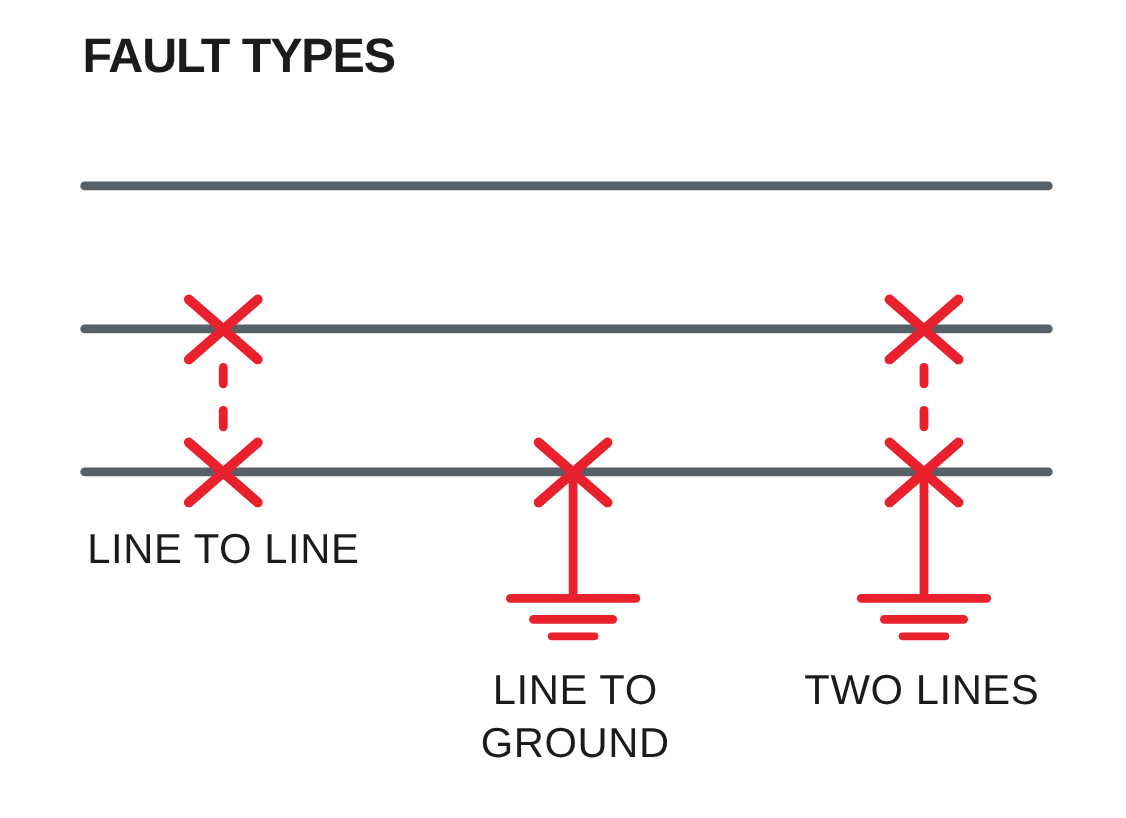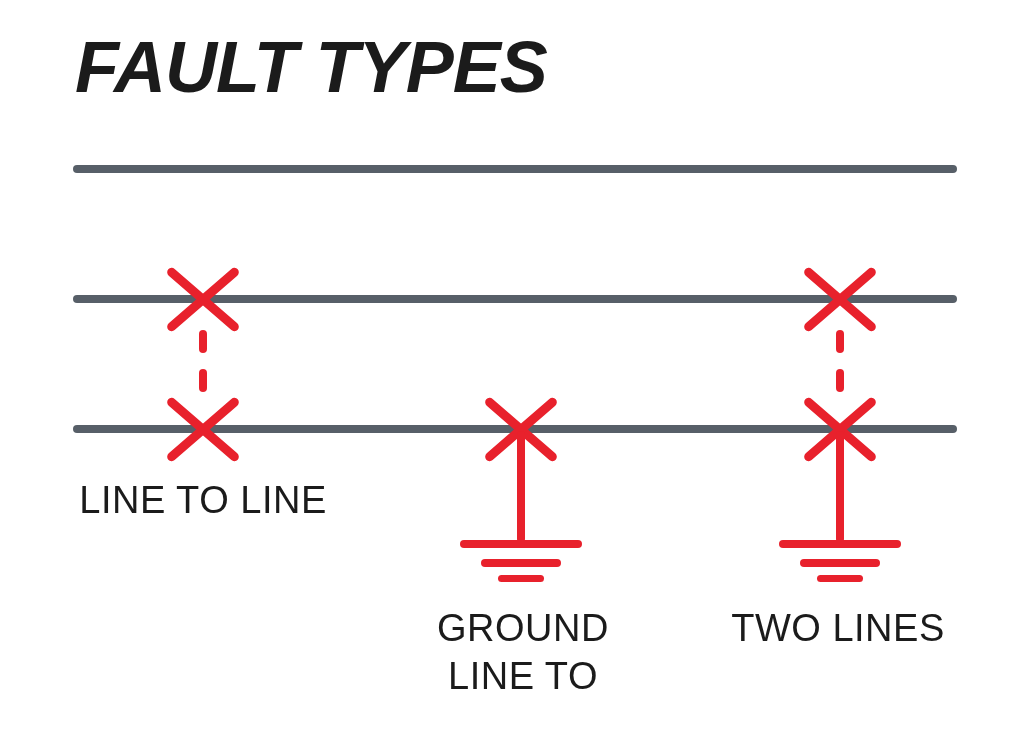--- a/index.html
+++ b/index.html
@@ -7,22 +7,22 @@
     --fault:#E8212C;
     --text:#1B1B1B;
     --background:#FFFFFF;
   }
   *{margin:0;padding:0;box-sizing:border-box;}
   html,body{width:1024px;height:744px;overflow:hidden;}
   body{background:var(--background);font-family:"Liberation Sans","DejaVu Sans",sans-serif;}
   .canvas{position:relative;width:1024px;height:744px;background:var(--background);overflow:hidden;}
   .title{
     position:absolute;left:75px;top:26px;
-    font-size:72px;font-weight:700;letter-spacing:-1px;
-    color:var(--text);white-space:nowrap;font-style:italic;
+    font-size:44px;font-weight:700;letter-spacing:-1px;
+    color:var(--text);white-space:nowrap;
   }
   .wire{
     position:absolute;left:73px;width:884px;height:8px;
     border-radius:4px;background:var(--wire);
   }
   .group{position:absolute;inset:0;}
   .xmark{position:absolute;width:0;height:0;}
   .xmark .bar{
     position:absolute;left:-46px;top:-4px;width:92px;height:9px;
     border-radius:4.5px;background:var(--fault);
@@ -79,22 +79,22 @@
       <i class="bar a"></i>
       <i class="bar b"></i>
     </div>
     <div class="stem" style="left:517px;top:431px"></div>
     <div>
       <div class="gbar" style="left:460px;top:540px;width:122px"></div>
       <div class="gbar" style="left:481px;top:559px;width:80px"></div>
       <div class="gbar" style="left:498px;top:575px;width:46px;height:7px"></div>
     </div>
     <div class="label" style="left:523px;top:604px">
+      <div>LINE TO</div>
       <div>GROUND</div>
-      <div>LINE TO</div>
     </div>
   </div>
 
   <div class="group">
     <div class="xmark" style="left:840px;top:299px">
       <i class="bar a"></i>
       <i class="bar b"></i>
     </div>
     <div class="xmark" style="left:840px;top:429px">
       <i class="bar a"></i>

